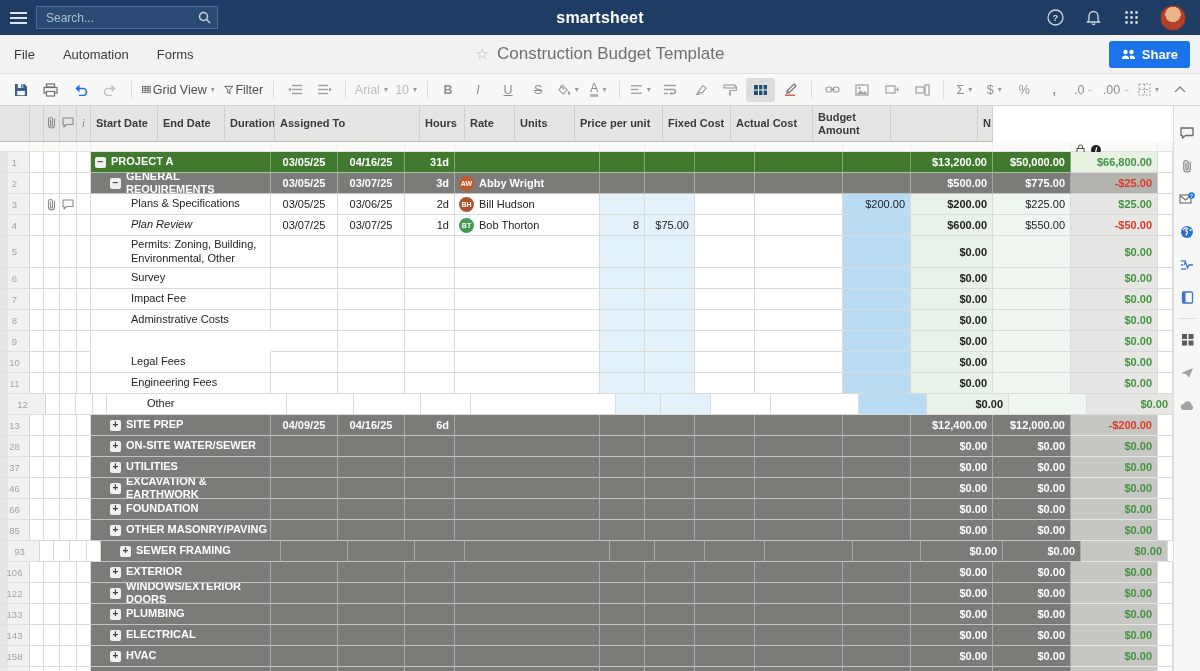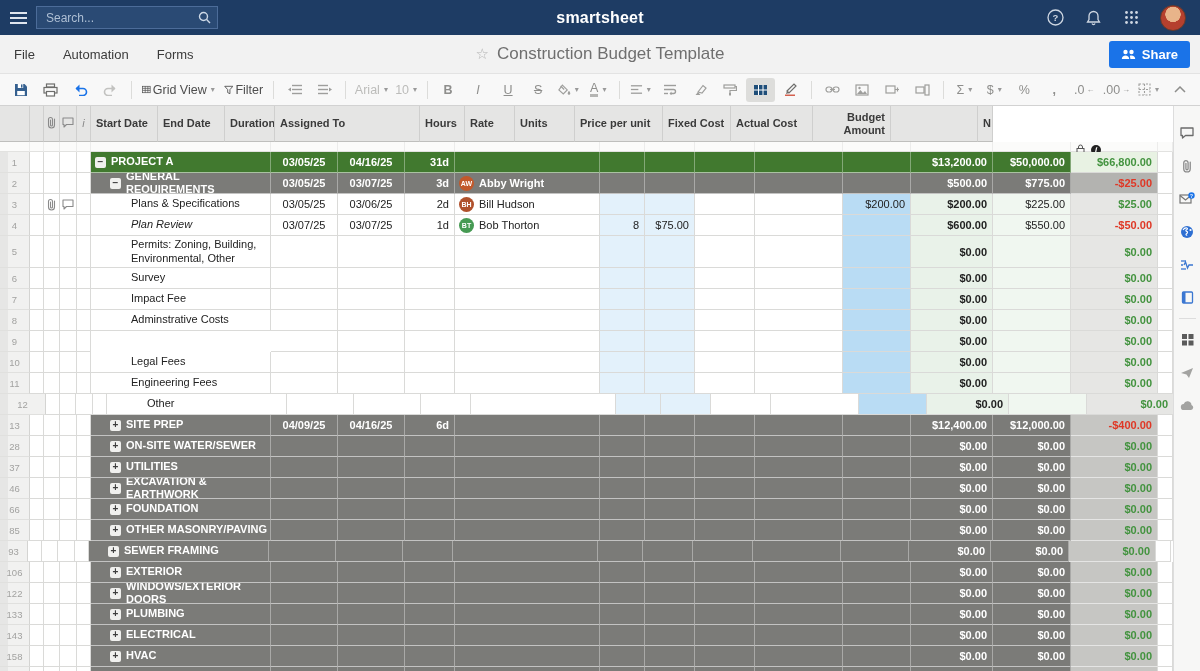--- a/index.html
+++ b/index.html
@@ -375,21 +375,21 @@
           <div class="hcell" style="width: 67px;">Start Date</div>
           <div class="hcell" style="width: 67px;">End Date</div>
           <div class="hcell" style="width: 50px;">Duration</div>
           <div class="hcell" style="width: 145px;">Assigned To</div>
           <div class="hcell" style="width: 45px;">Hours</div>
           <div class="hcell" style="width: 50px;">Rate</div>
           <div class="hcell" style="width: 60px;">Units</div>
           <div class="hcell" style="width: 88px;">Price per unit</div>
           <div class="hcell" style="width: 68px;">Fixed Cost</div>
           <div class="hcell" style="width: 82px;">Actual Cost</div>
-          <div class="hcell" style="width: 78px; text-align: right;">Budget Amount</div>
+          <div class="hcell" style="width: 78px;">Budget Amount</div>
           <div class="hcell" style="width: 87px;"></div>
           <div class="hcell" style="width: 15px;">N</div>
         </div>
       <div class="strip" id="gridStrip">
           <div class="scell" style="width: 30px;"></div>
           <div class="scell" style="width: 14px;"></div>
           <div class="scell" style="width: 16px;"></div>
           <div class="scell" style="width: 17px;"></div>
           <div class="scell" style="width: 14px;"></div>
           <div class="scell" style="width: 180px;"></div>
@@ -725,21 +725,21 @@
             <div class="cell ctr band band-gray" style="width: 67px;">04/16/25</div>
             <div class="cell ra band band-gray" style="width: 50px;">6d</div>
             <div class="cell band band-gray" style="width: 145px;"></div>
             <div class="cell ra band band-gray" style="width: 45px;"></div>
             <div class="cell ra band band-gray" style="width: 50px;"></div>
             <div class="cell band band-gray" style="width: 60px;"></div>
             <div class="cell ra band band-gray" style="width: 88px;"></div>
             <div class="cell ra band band-gray" style="width: 68px;"></div>
             <div class="cell ra band band-gray" style="width: 82px;">$12,400.00</div>
             <div class="cell ra band band-gray" style="width: 78px;">$12,000.00</div>
-            <div class="cell ra diff-collapsed neg" style="width: 87px;">-$400.00</div>
+            <div class="cell ra diff-collapsed neg" style="width: 87px;">-$200.00</div>
             <div class="cell" style="width: 15px;"></div>
           </div>
           <div class="row">
             <div class="cell c-rownum" style="width: 30px;">28</div>
             <div class="cell" style="width: 14px;"></div>
             <div class="cell c-icon" style="width: 16px;"></div>
             <div class="cell c-icon" style="width: 17px;"></div>
             <div class="cell" style="width: 14px;"></div>
             <div class="cell c-cat ind1 band band-gray" style="width: 180px;">
               <span class="xbox">+</span>
@@ -849,21 +849,21 @@
             <div class="cell ra band band-gray" style="width: 50px;"></div>
             <div class="cell band band-gray" style="width: 60px;"></div>
             <div class="cell ra band band-gray" style="width: 88px;"></div>
             <div class="cell ra band band-gray" style="width: 68px;"></div>
             <div class="cell ra band band-gray" style="width: 82px;">$0.00</div>
             <div class="cell ra band band-gray" style="width: 78px;">$0.00</div>
             <div class="cell ra diff-collapsed pos" style="width: 87px;">$0.00</div>
             <div class="cell" style="width: 15px;"></div>
           </div>
           <div class="row">
-            <div class="cell c-rownum" style="width: 28px;">93</div>
+            <div class="cell c-rownum" style="width: 40px;">93</div>
             <div class="cell" style="width: 14px;"></div>
             <div class="cell c-icon" style="width: 16px;"></div>
             <div class="cell c-icon" style="width: 17px;"></div>
             <div class="cell" style="width: 14px;"></div>
             <div class="cell c-cat ind1 band band-gray" style="width: 180px;">
               <span class="xbox">+</span>
               <span>SEWER FRAMING</span>
             </div>
             <div class="cell ctr band band-gray" style="width: 67px;"></div>
             <div class="cell ctr band band-gray" style="width: 67px;"></div>

